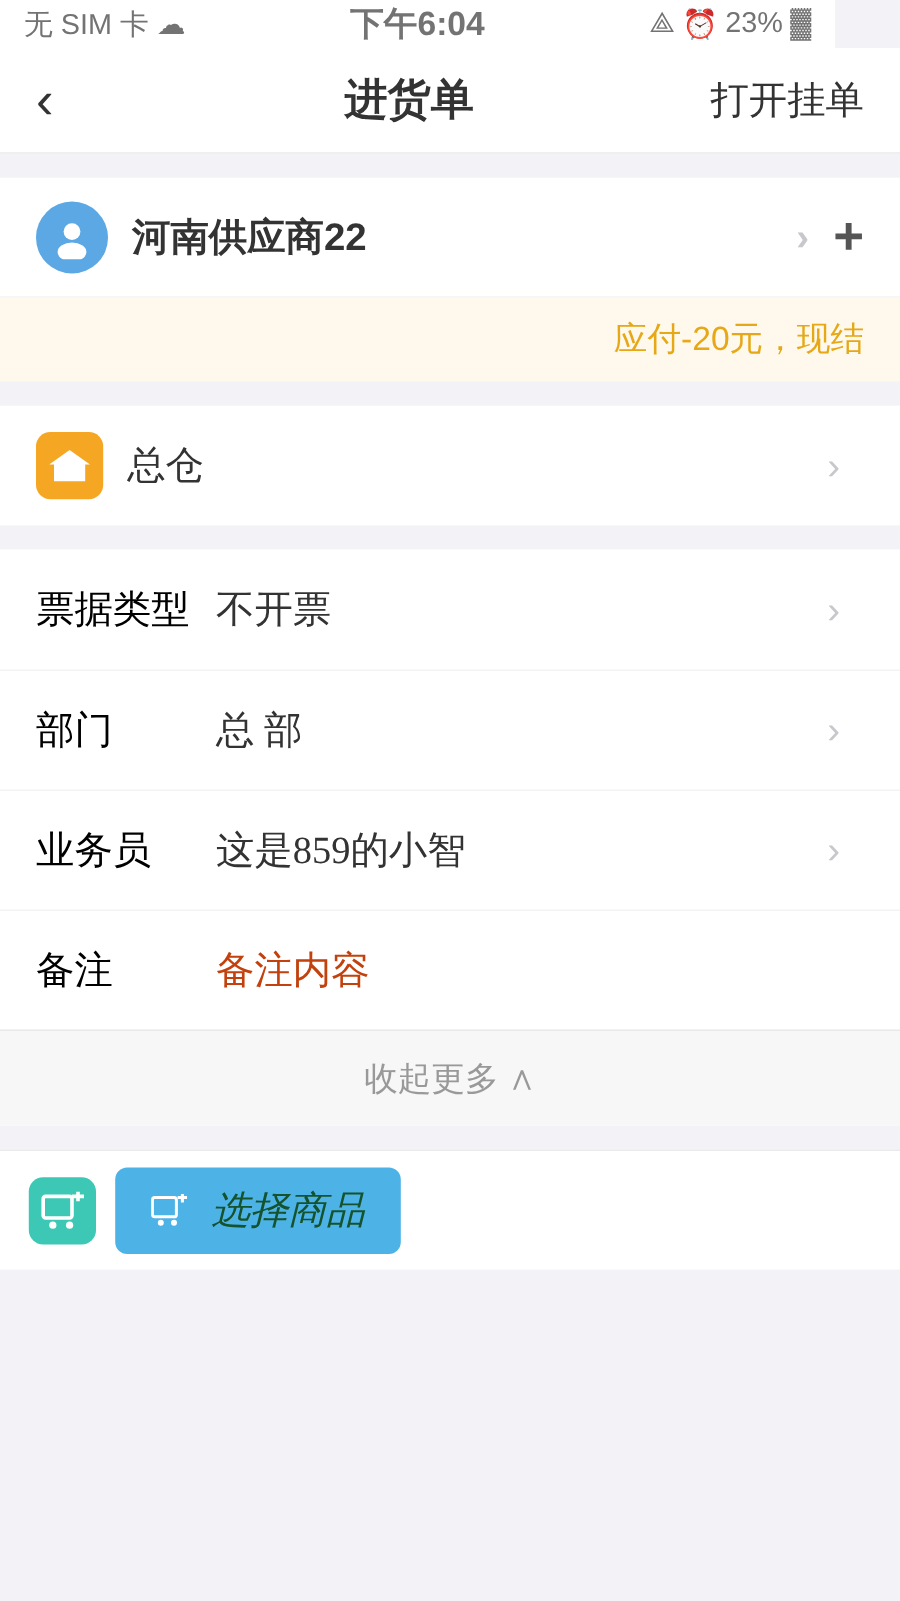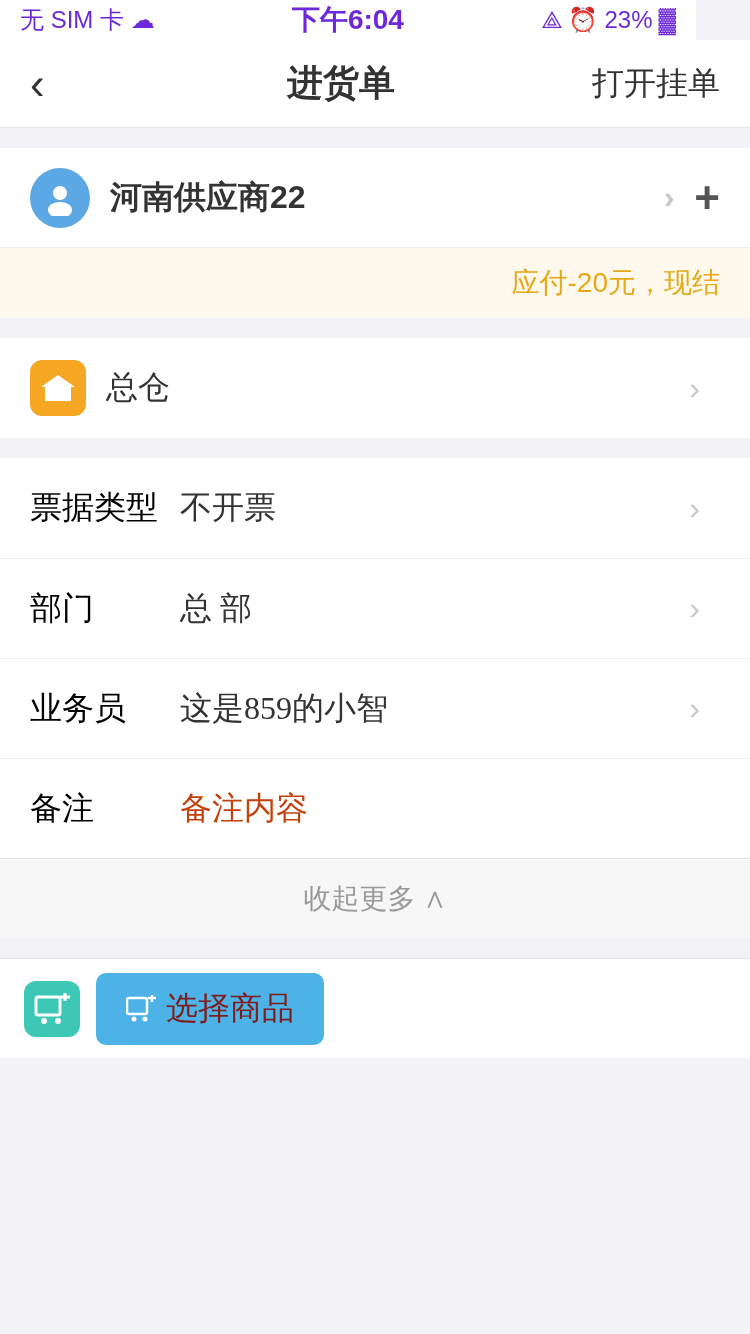--- a/index.html
+++ b/index.html
@@ -16,21 +16,21 @@
     
     .status-bar {
       width: 696px;
       height: 40px;
       background: #fff;
       display: flex;
       align-items: center;
       justify-content: space-between;
       padding: 0 20px;
       font-size: 24px;
-      color: #6d28d9;
+      color: #737373;
     }
     .status-left { display: flex; align-items: center; gap: 8px; }
     .status-center { font-weight: 600; font-size: 28px; }
     .status-right { display: flex; align-items: center; gap: 6px; }
 
     
     .nav-bar {
       width: 750px;
       height: 88px;
       background: #fff;
@@ -206,30 +206,31 @@
       margin-right: 16px;
       flex-shrink: 0;
     }
     .product-count {
       flex: 1;
       font-size: 30px;
       color: #333;
     }
     .select-btn {
       background: #4db3e6;
-      color: #7f1d1d;
+      color: #14532d;
       border: none;
       border-radius: 10px;
       padding: 0 30px;
       height: 72px;
       font-size: 32px;
       cursor: pointer;
       display: flex;
       align-items: center;
-      gap: 10px;
+      gap: 20px;
+      font-style: italic;
     }
   </style>
 </head>
 <body>
 
 <div class="status-bar">
   <div class="status-left">
     <span>无 SIM 卡  ☁</span>
   </div>
   <div class="status-center">下午6:04</div>

